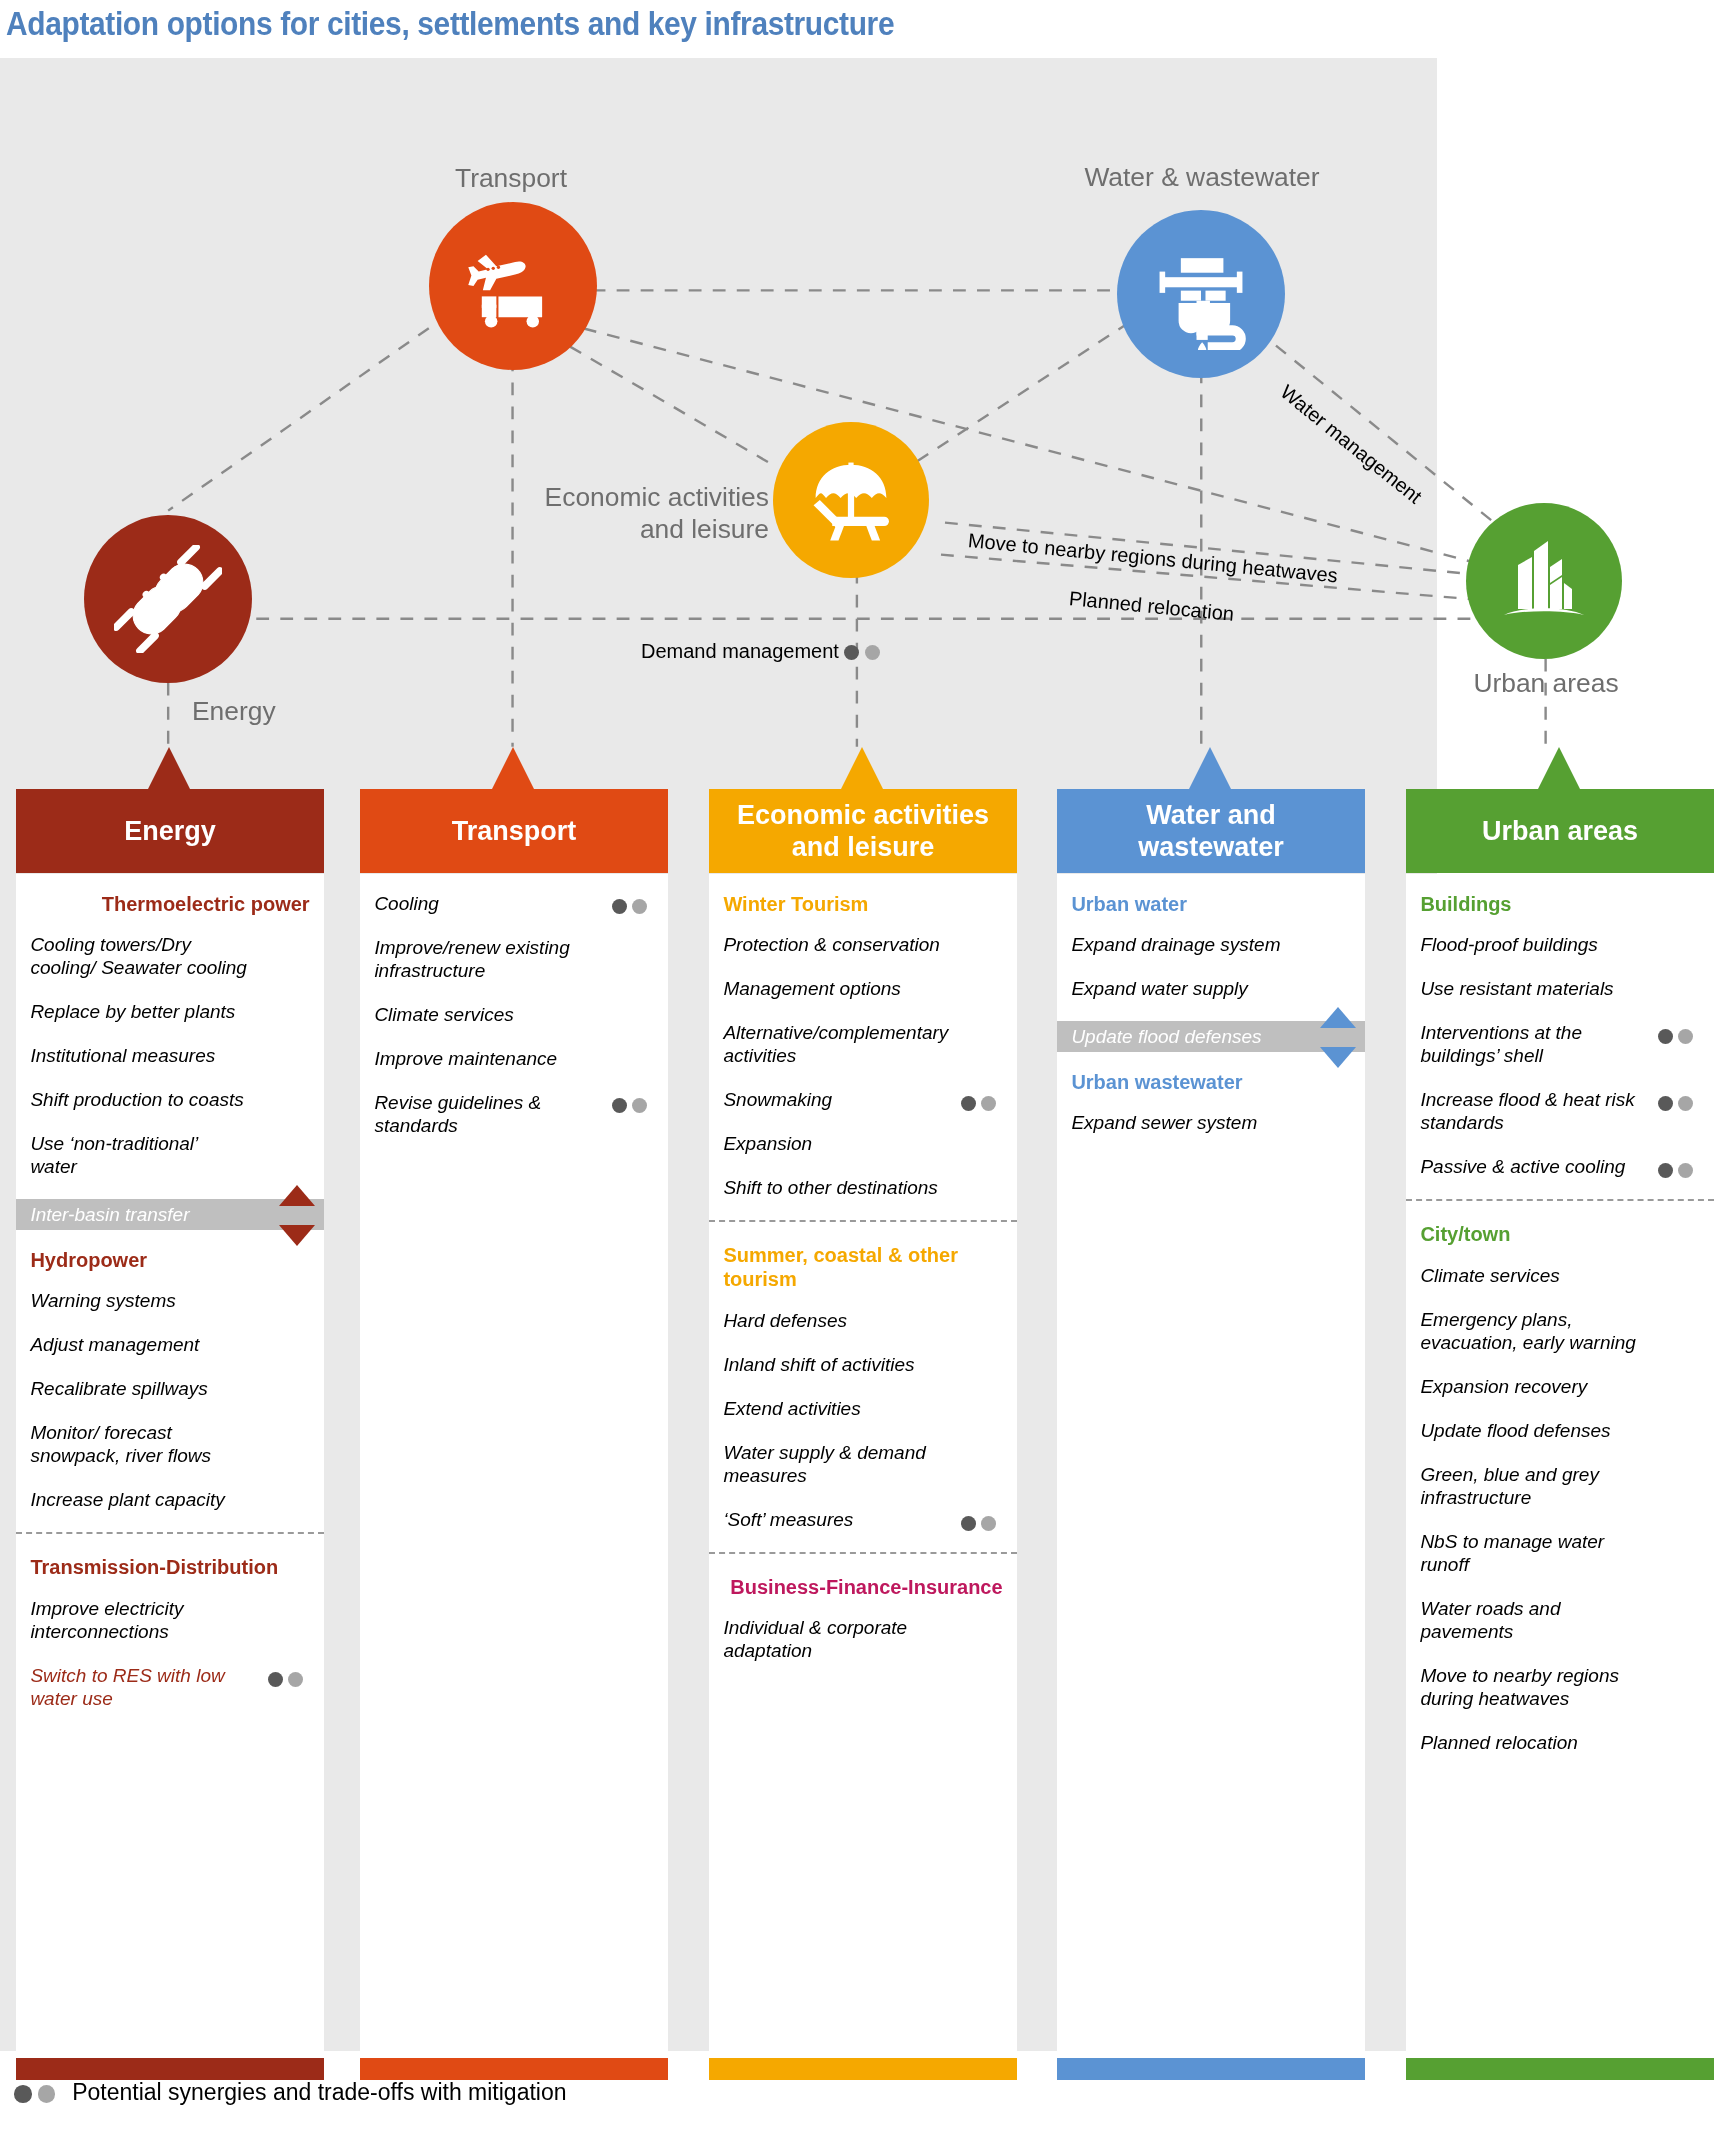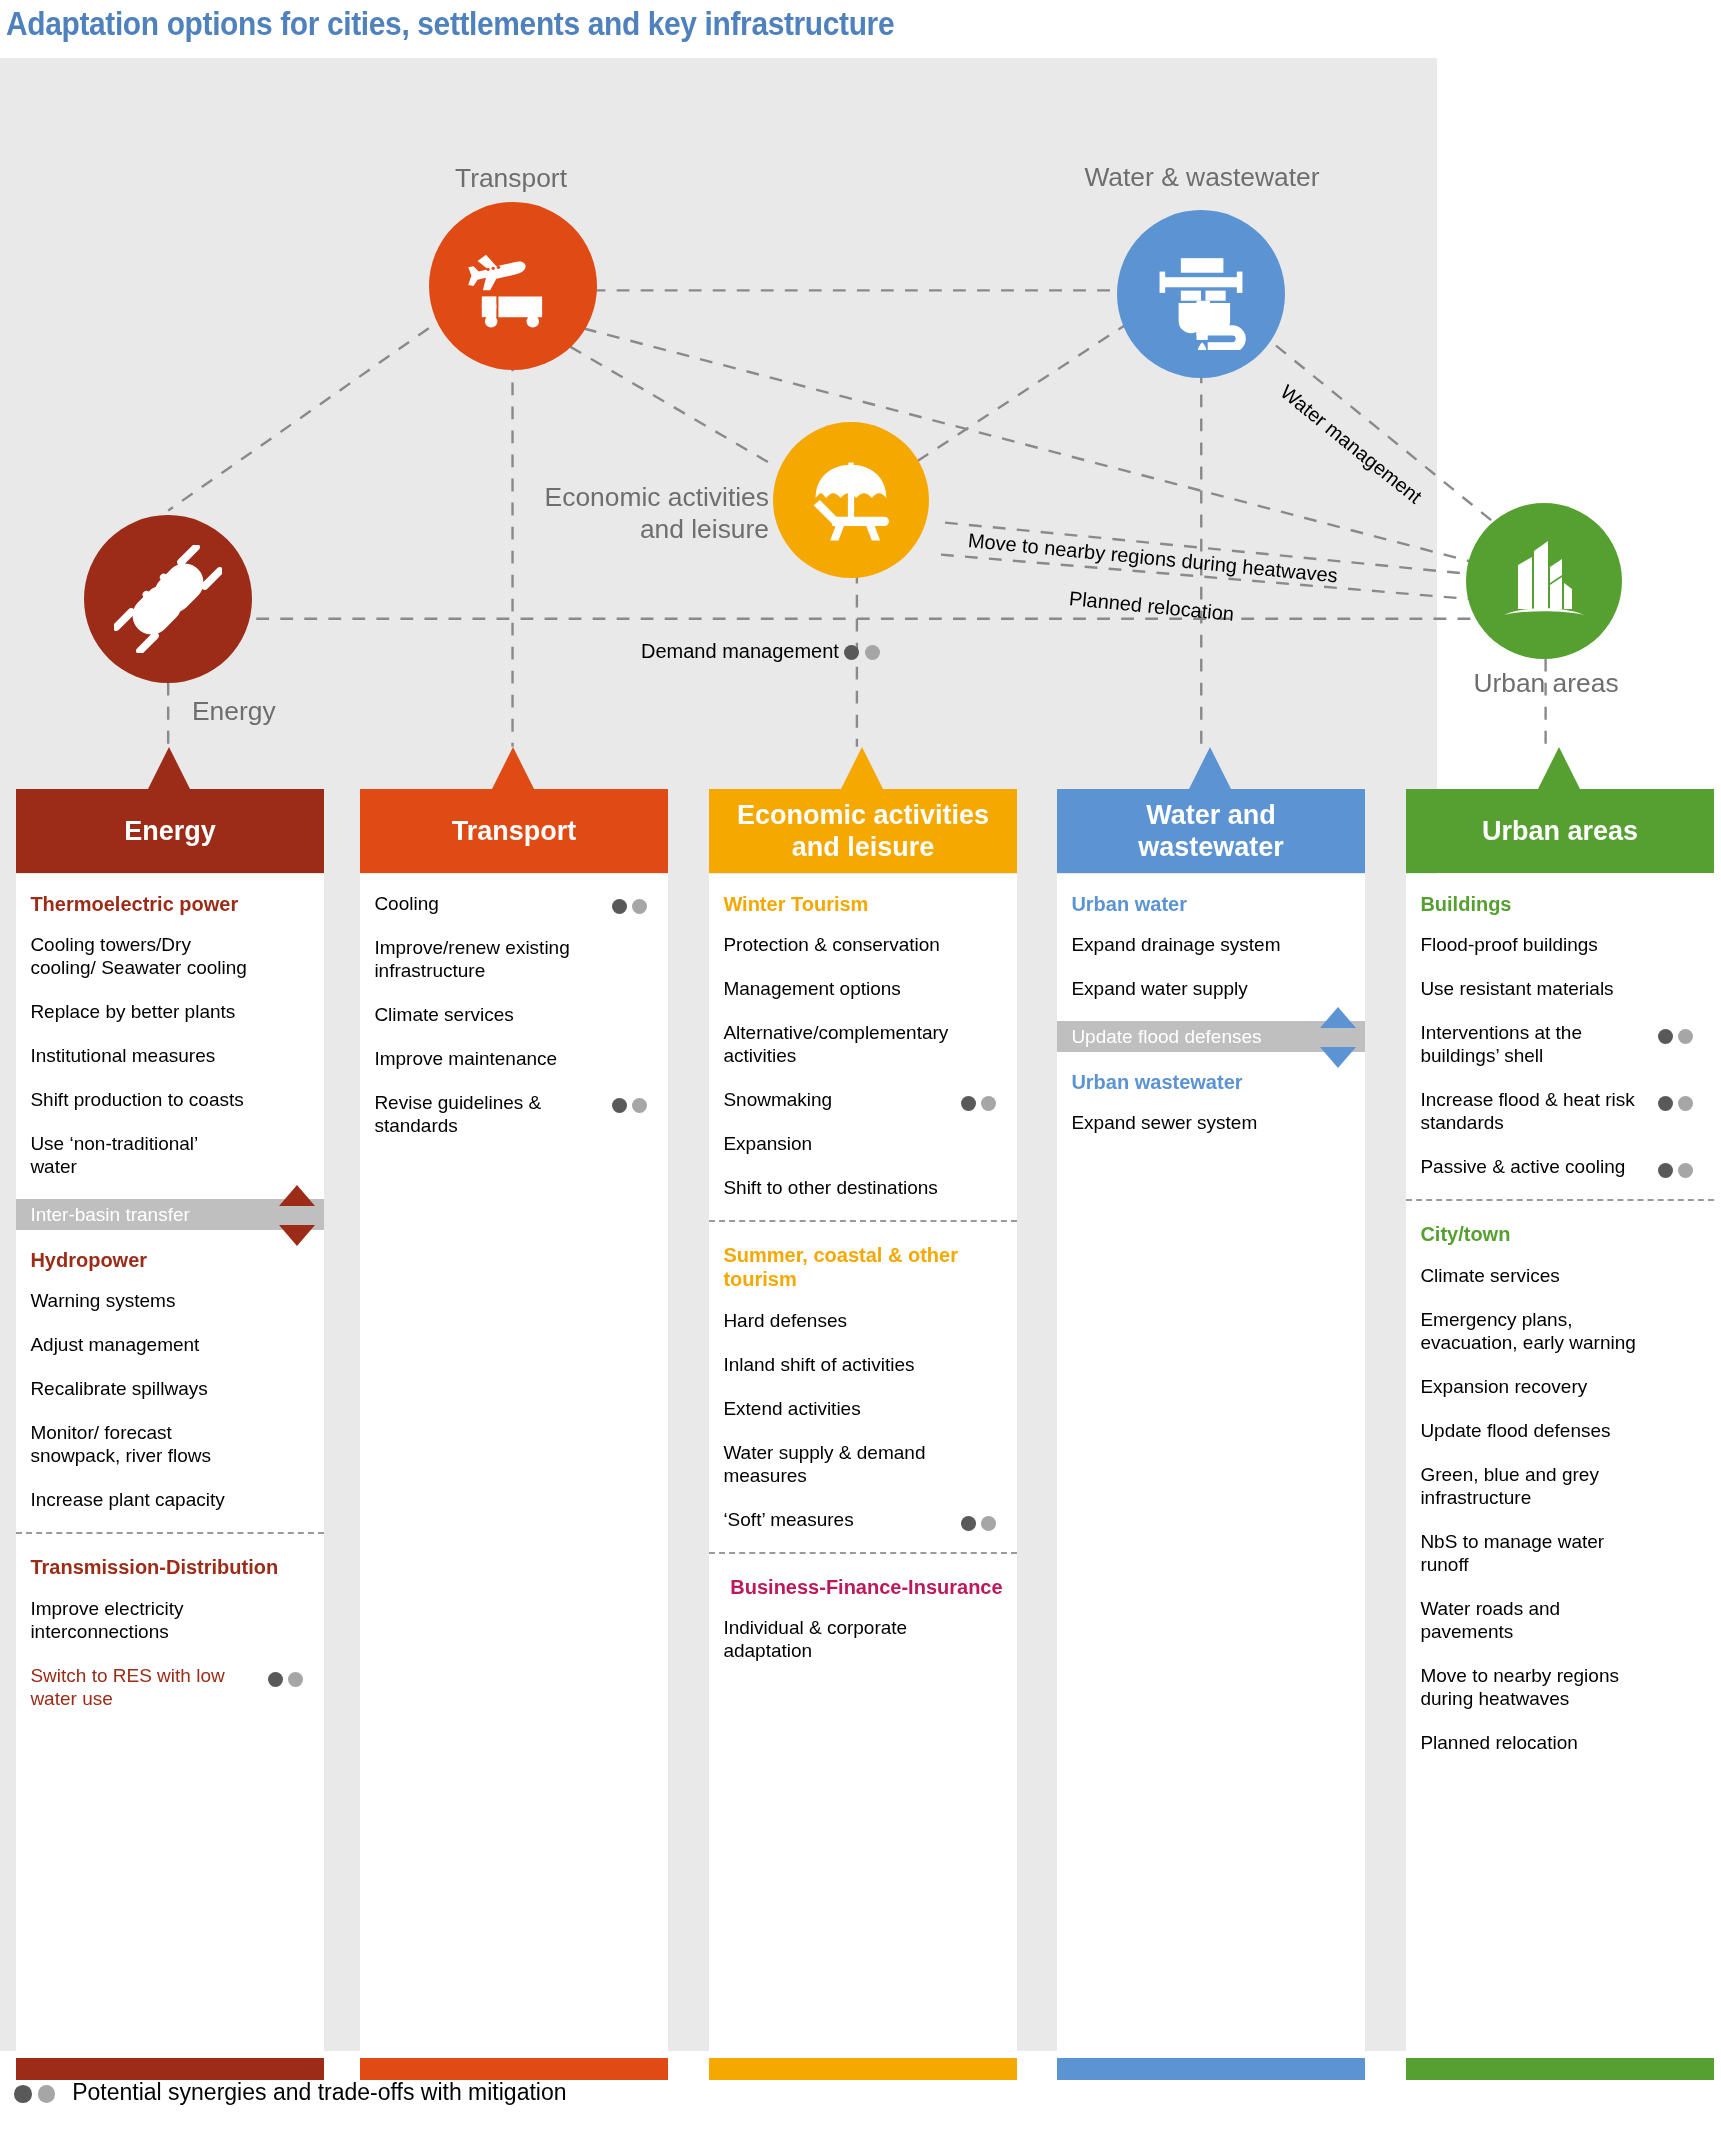--- a/index.html
+++ b/index.html
@@ -61,21 +61,21 @@
   .col .body {
     position:absolute; left:0; top:127px; width:308px; height:1185px;
     background:#fff; padding:17.6px 14.4px 8px 14.4px;
   }
   .col .foot {
     position:absolute; left:0; top:1311px; width:308px; height:21.6px;
   }
   .sec-title { font-weight:700; font-size:20px; line-height:24px; margin:0 0 17.6px 0; }
   .item {
     position:relative; font-size:19px; line-height:23px; color:#000;
-    margin:0 0 21px 0; padding-right:61px; min-height:23px;
+    margin:0 0 21px 0; padding-right:61px; min-height:23px;font-style:italic;
   }
   .item .dots { position:absolute; right:6.4px; top:2.4px; white-space:nowrap; }
   .item.highlight {
     background:#bfbfbf; color:#fff; margin-left:-14.4px; margin-right:-14.4px;
     padding:4px 61px 4px 14.4px; margin-bottom:17.6px;
   }
   .item.highlight .arrows {
     position:absolute; right:8px; top:-14.4px; width:37px; height:61px;
   }
   .tri-up, .tri-dn { position:absolute; left:0; width:0; height:0;
@@ -228,21 +228,21 @@
   </div>
 
   <div class="cols">
 
     <div class="col" style="left:16px;">
       <div class="pointer" style="border-bottom:42px solid #9c2b18;"></div>
       <div class="head" style="background:#9c2b18;">
         <span>Energy</span>
       </div>
       <div class="body">
-        <div class="sec-title" style="color:#9c2b18;">Thermoelectric power</div>
+        <div class="sec-title" style="color:#9c2b18;text-align:right;">Thermoelectric power</div>
         <div class="item">Cooling towers/Dry cooling/ Seawater cooling</div>
         <div class="item">Replace by better plants</div>
         <div class="item">Institutional measures</div>
         <div class="item">Shift production to coasts</div>
         <div class="item">Use ‘non-traditional’ water</div>
         <div class="item highlight">
           <span>Inter-basin transfer</span>
           <span class="arrows">
             <span class="tri-up" style="border-bottom:21px solid #9c2b18;"></span>
             <span class="tri-dn" style="border-top:21px solid #9c2b18;"></span>

